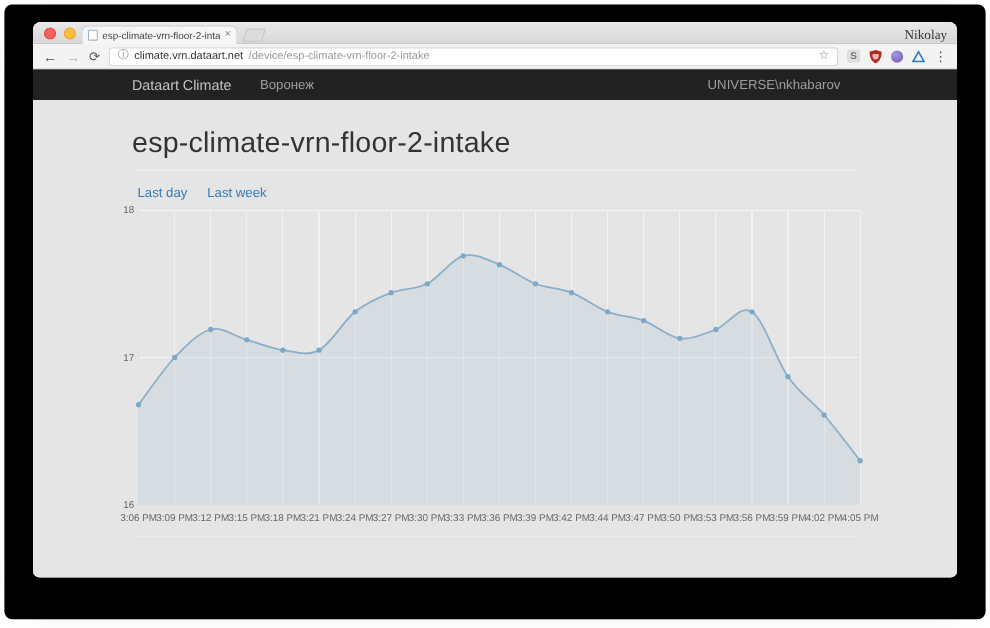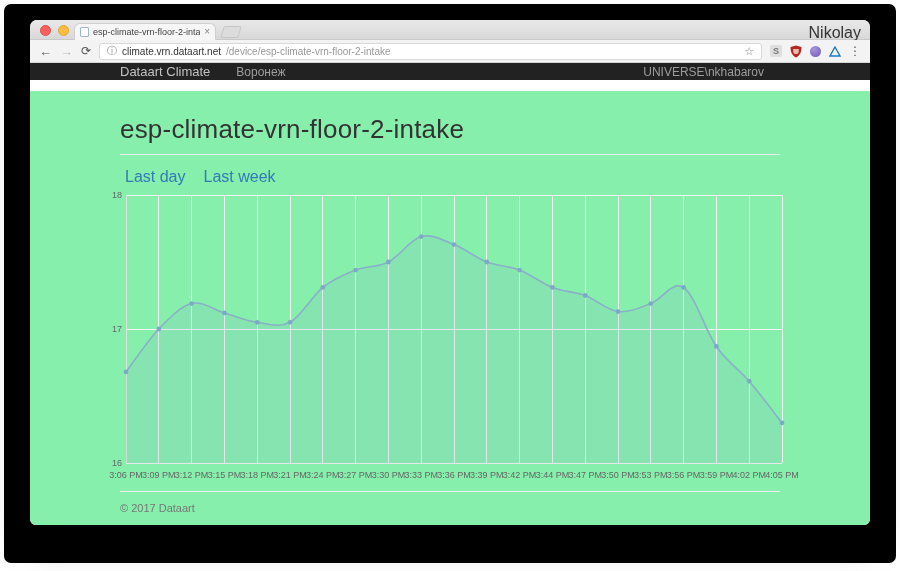--- a/index.html
+++ b/index.html
@@ -17,52 +17,52 @@
   .light.yellow { background:#fdbc40; border:0.5px solid #e0a62f; }
   .light.green { background:#33c648; border:0.5px solid #24a835; }
   .tab { position:absolute; left:44px; top:3px; width:142px; height:17px; background:#f6f6f6;
          border-radius:6px 6px 0 0; border:1px solid #cfcfcf; border-bottom:none;
          display:flex; align-items:center; gap:4px; padding:0 5px; font-size:9px; color:#444; }
   .tab-label { white-space:nowrap; overflow:hidden; text-overflow:clip; flex:1; }
   .tab-close { font-size:10px; color:#888; line-height:1; }
   .favicon { width:9px; height:10px; background:#fff; border:1px solid #9fb6c9; border-radius:1px; flex:none; }
   .newtab { position:absolute; left:192px; top:6px; width:18px; height:12px; background:#dcdcdc;
             border-radius:2px; transform:skewX(-18deg); border:1px solid #c6c6c6; }
-  .profile { position:absolute; right:9px; top:4px; font-size:16px; color:#333; }
+  .profile { position:absolute; right:9px; top:4px; font-size:12px; color:#333;font-family:Liberation Serif, serif; }
   
   .toolbar { position:absolute; left:0; top:20px; width:100%; height:23px; background:#f4f3f3;
              display:flex; align-items:center; padding:0 9px; gap:8px; border-bottom:1px solid #d6d6d6; }
   .navbtn { font-size:13px; line-height:1; color:#555; }
   .navbtn.disabled { color:#bdbdbd; }
   .reload { font-size:12px; color:#555; }
   .urlfield { flex:1; height:17px; background:#fff; border:1px solid #d9d9d9; border-radius:3px;
               display:flex; align-items:center; gap:5px; padding:0 7px; font-size:10px; }
   .info-icon { font-size:10px; color:#888; line-height:1; }
   .url-host { color:#333;text-align:right; }
   .url-path { color:#999;text-align:right; }
   .url-spacer { flex:1; }
   .star { font-size:11px; color:#8a8a8a; line-height:1; }
   .ext-row { display:flex; align-items:center; gap:8px; }
   .ext-s { width:12px; height:12px; border-radius:2px; background:#dedede; color:#777; font-size:9px;
            font-weight:bold; display:flex; align-items:center; justify-content:center; }
   .ext-purple { width:11px; height:11px; border-radius:50%; background:radial-gradient(circle at 35% 30%, #a795dd, #6f58b8); }
   .menu-dots { font-size:12px; color:#555; letter-spacing:0; }
   
-  .navbar { position:absolute; left:0; top:43px; width:100%; height:17px; background:#222;
+  .navbar { position:absolute; left:0; top:43px; width:100%; height:28px; background:#222;
             display:flex; align-items:center; }
   .brand { margin-left:90px; font-size:13px; color:#c2c2c2; }
   .citylink { margin-left:26px; font-size:12px; color:#9d9d9d; }
   .userlabel { margin-left:auto; margin-right:106px; font-size:12px; color:#9d9d9d; }
   
-  .content { position:absolute; left:0; top:71px; width:100%; height:434px; background:#86efac; }
+  .content { position:absolute; left:0; top:71px; width:100%; height:434px; background:#e5e5e5; }
   .container { position:relative; margin:0 90px; width:660px; }
   h1.page-title { font-size:26px; font-weight:400; color:#333; padding-top:23px; letter-spacing:0.2px; }
   .title-rule { border-bottom:1px solid #eee; margin-top:9px; }
   .links-row { margin-top:13px; padding-left:5px; display:flex; gap:18px; }
-  .range-link { font-size:16px; color:#337ab7; text-decoration:none; }
+  .range-link { font-size:12px; color:#337ab7; text-decoration:none; }
   .chart-wrap { margin-top:5px; height:300px; position:relative; }
   .chart-wrap svg { overflow:visible; display:block; }
   .footer-rule { border-top:1px solid #eee; }
   .footer-text { font-size:11px; color:#777; padding-top:10px; }
 </style>
 </head>
 <body>
 
 <div class="stage">
   <div class="desktop"></div>
@@ -193,18 +193,17 @@
               <circle cx="465.2" cy="104.5" r="2.4" fill="#7da9c6"></circle>
               <circle cx="498" cy="120.58000000000013" r="2.4" fill="#7da9c6"></circle>
               <circle cx="530.8" cy="112.53999999999982" r="2.4" fill="#7da9c6"></circle>
               <circle cx="563.6" cy="96.46000000000018" r="2.4" fill="#7da9c6"></circle>
               <circle cx="596.4" cy="155.41999999999987" r="2.4" fill="#7da9c6"></circle>
               <circle cx="629.2" cy="190.26000000000008" r="2.4" fill="#7da9c6"></circle>
               <circle cx="662" cy="231.7999999999999" r="2.4" fill="#7da9c6"></circle>
             </svg>
         </div>
         <div class="footer-rule"></div>
-        <div class="footer-text">© 2017 Dataart</div>
       </div>
     </div>
 
   </div>
 </div>
 
 </body></html>

